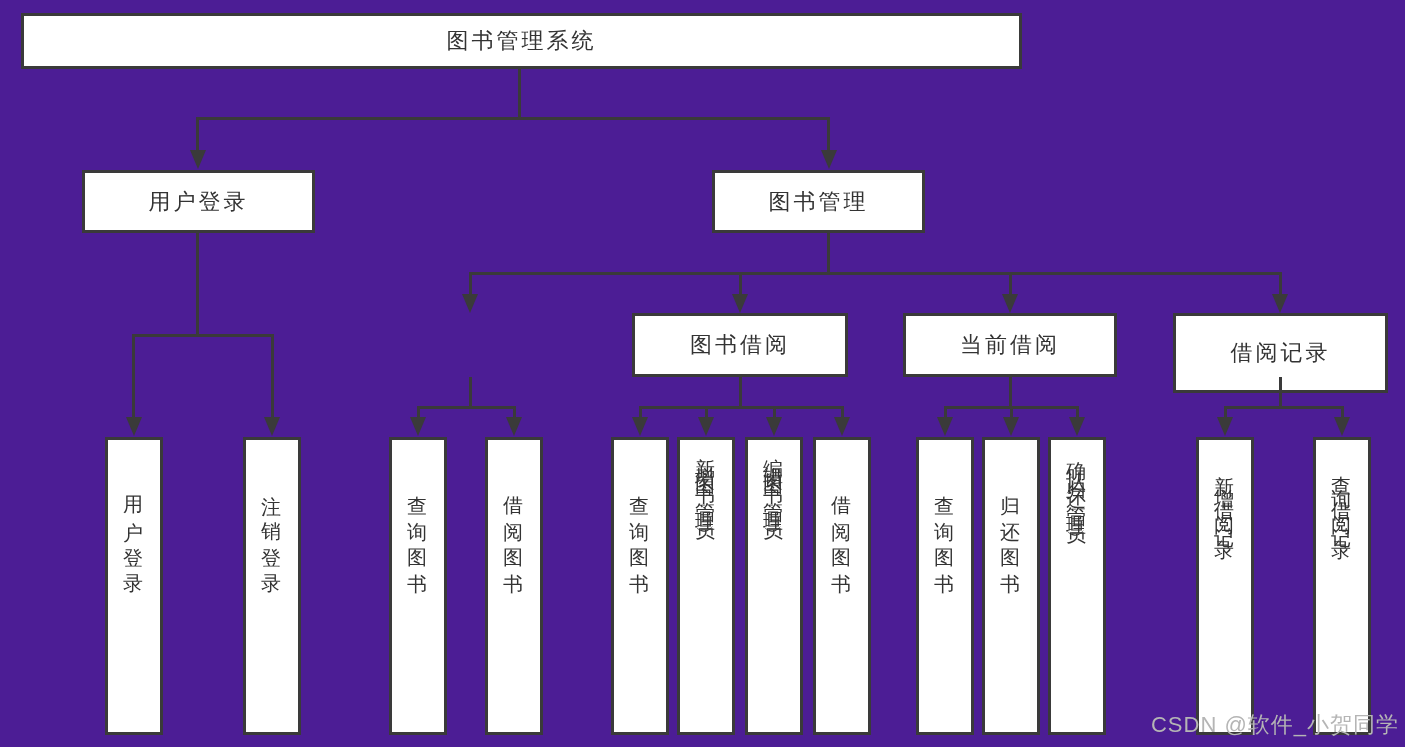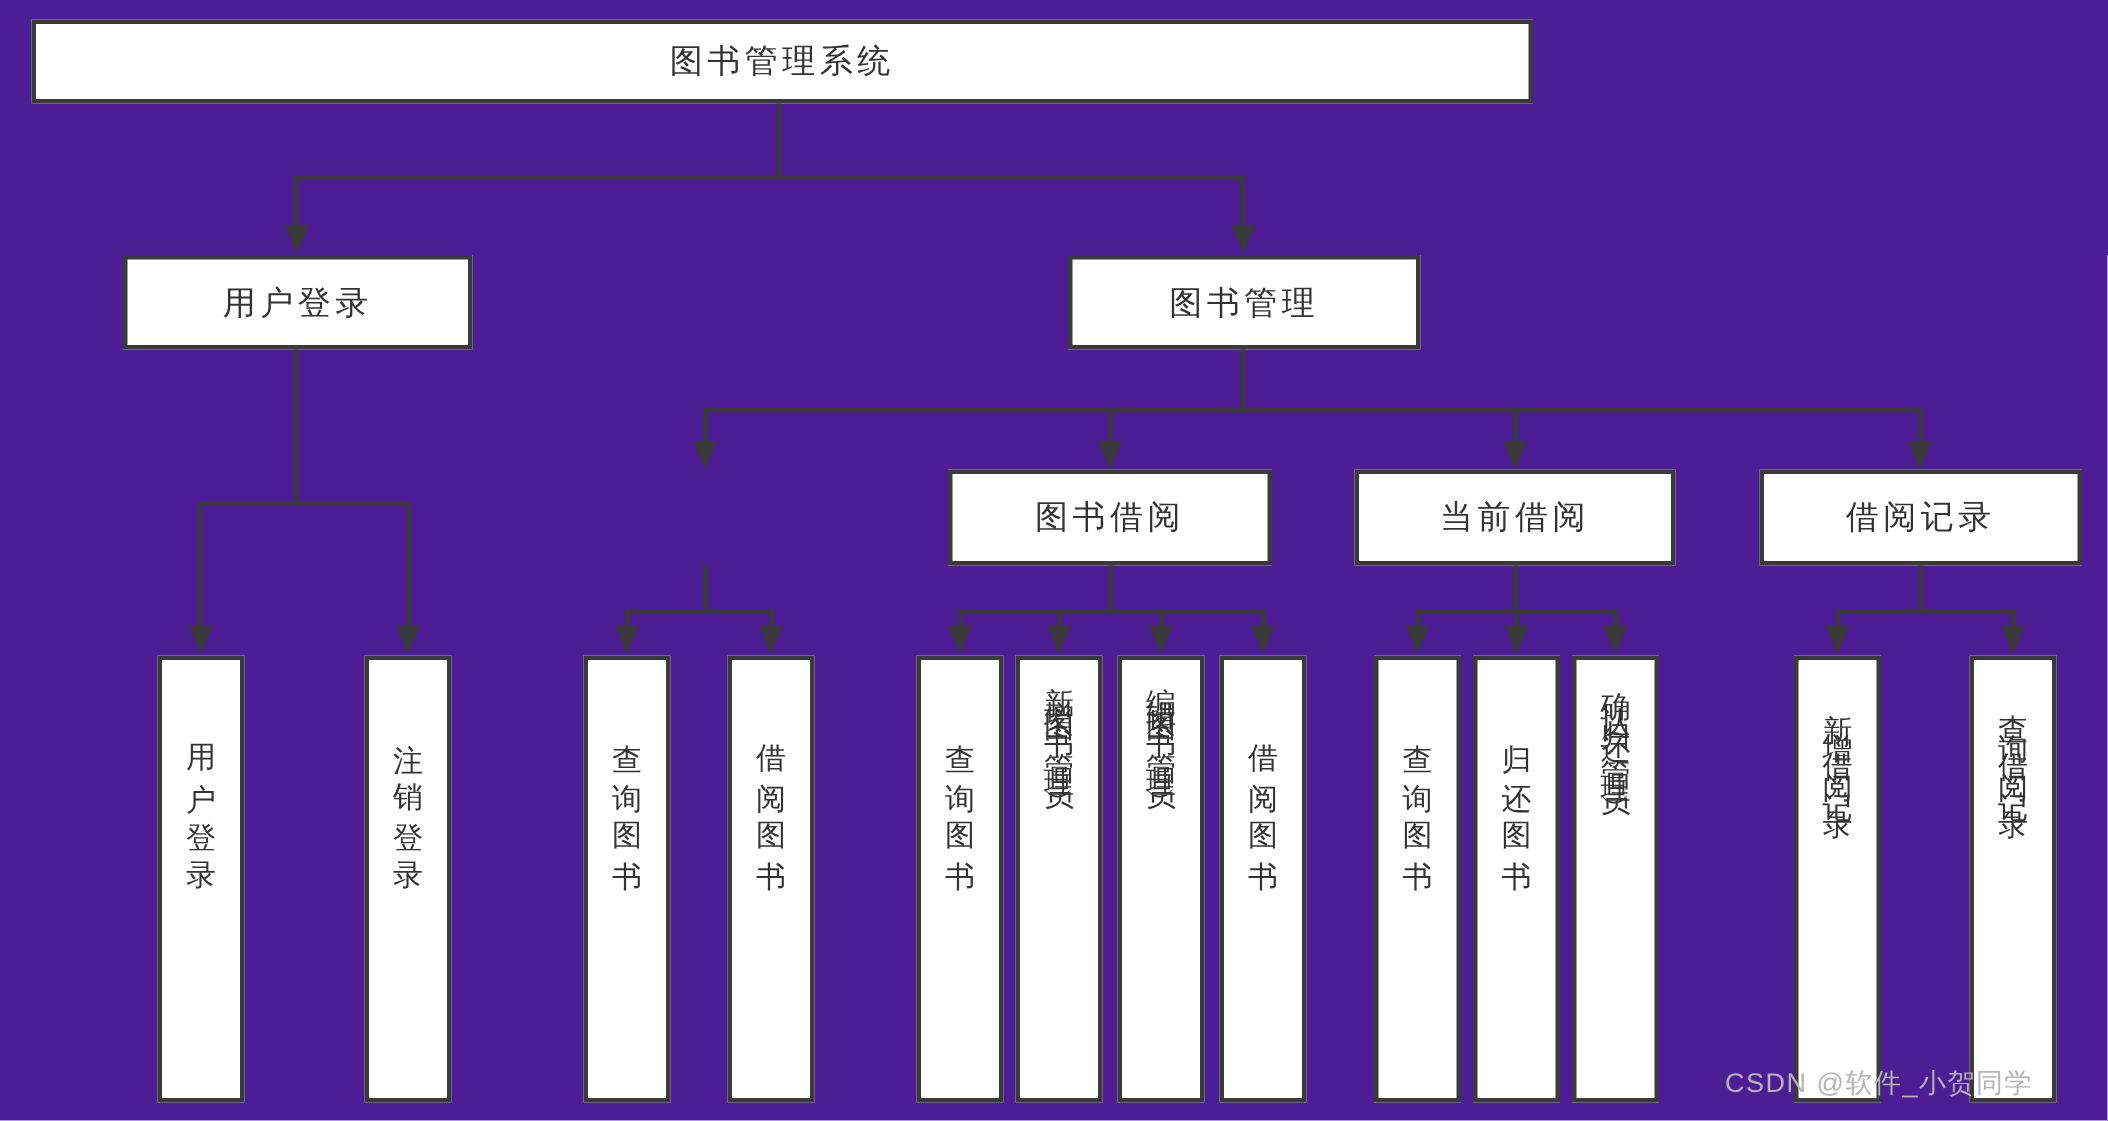--- a/index.html
+++ b/index.html
@@ -21,51 +21,51 @@
   .v6{letter-spacing:13px;padding-top:20px;}
   .v8{letter-spacing:9px;padding-top:6px;}
   .v9{letter-spacing:9px;padding-top:2px;}
   .line{position:absolute;background:#3a3a3a;}
   .arrow{
     position:absolute;width:0;height:0;
     border-left:8px solid transparent;border-right:8px solid transparent;
     border-top:19px solid #3a3a3a;
   }
   .watermark{
-    position:absolute;left:1150px;top:710px;width:250px;text-align:left;
-    color:#b5b5b5;font-size:18px;letter-spacing:1px;white-space:nowrap;z-index:5;
+    position:absolute;left:1150px;top:710px;width:250px;text-align:center;
+    color:#b5b5b5;font-size:22px;letter-spacing:1px;white-space:nowrap;z-index:5;
   }
 </style>
 </head>
 <body>
 
 <div id="canvas">
 
   <div class="box hbox" style="left:21px;top:13px;width:1001px;height:56px;">
     <span>图书管理系统</span>
   </div>
 
   <div class="box hbox" style="left:82px;top:170px;width:233px;height:63px;">
     <span>用户登录</span>
   </div>
 
-  <div class="box hbox" style="left:712px;top:170px;width:235px;height:63px;">
+  <div class="box hbox" style="left:712px;top:170px;width:213px;height:63px;">
     <span>图书管理</span>
   </div>
 
 
   <div class="box hbox" style="left:903px;top:313px;width:214px;height:64px;">
     <span>当前借阅</span>
   </div>
 
   <div class="box hbox" style="left:632px;top:313px;width:216px;height:64px;">
     <span>图书借阅</span>
   </div>
 
-  <div class="box hbox" style="left:1173px;top:313px;width:215px;height:64px;">
+  <div class="box hbox" style="left:1173px;top:313px;width:215px;height:80px;">
     <span>借阅记录</span>
   </div>
 
   <div class="box vbox v4" style="left:105px;top:437px;width:58px;height:298px;">
     <span>用户登录</span>
   </div>
   <div class="box vbox v4" style="left:243px;top:437px;width:58px;height:298px;">
     <span>注销登录</span>
   </div>
 

